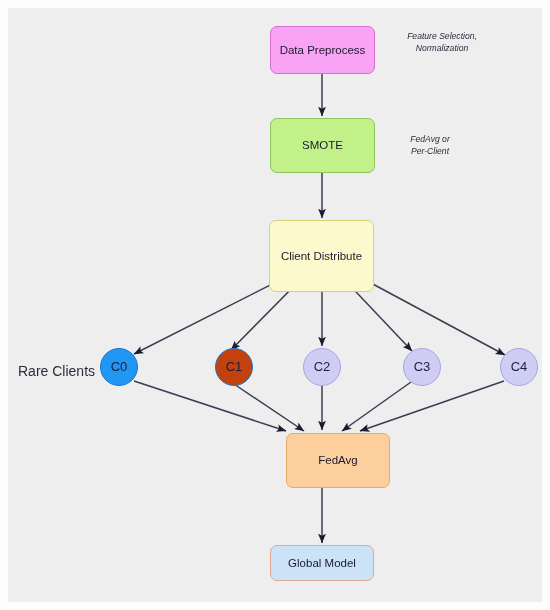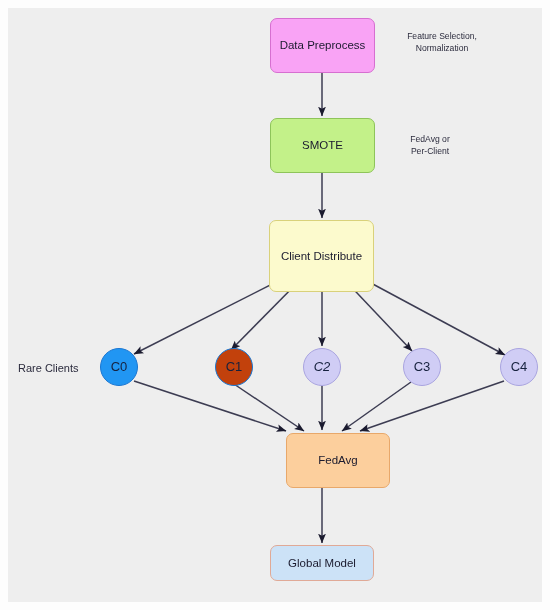--- a/index.html
+++ b/index.html
@@ -54,25 +54,26 @@
     font-size: 13px;
     justify-content: center;
   }
   .annot {
     position: absolute;
     color: #2b2b3d;
     font-size: 8.6px;
     line-height: 1.45;
     text-align: center;
     white-space: pre-line;
+    font-style: italic;
   }
   .side-label {
     position: absolute;
     color: #2b2b3d;
-    font-size: 11px;
+    font-size: 14px;
     line-height: 1.45;
     text-align: left;
     white-space: nowrap;
   }
 </style>
 </head>
 <body>
 
 <div id="page">
   <div id="canvas"></div>
@@ -94,21 +95,21 @@
         <line x1="134" y1="381" x2="286" y2="431" stroke="#3c3c52" stroke-width="1.5" marker-end="url(#arrowhead)"></line>
         <line x1="231" y1="382" x2="304" y2="431" stroke="#3c3c52" stroke-width="1.5" marker-end="url(#arrowhead)"></line>
         <line x1="322" y1="386" x2="322" y2="430" stroke="#3c3c52" stroke-width="1.5" marker-end="url(#arrowhead)"></line>
         <line x1="411" y1="382" x2="342" y2="431" stroke="#3c3c52" stroke-width="1.5" marker-end="url(#arrowhead)"></line>
         <line x1="504" y1="381" x2="360" y2="431" stroke="#3c3c52" stroke-width="1.5" marker-end="url(#arrowhead)"></line>
         <line x1="322" y1="488" x2="322" y2="543" stroke="#3c3c52" stroke-width="1.5" marker-end="url(#arrowhead)"></line>
       </g>
   </svg>
 
   <div id="node-layer">
-      <div class="node box" style="left: 270px; top: 18px; width: 105px; height: 55px; background: rgb(249, 163, 245); border-color: rgb(214, 111, 208);">
+      <div class="node box" style="left: 270px; top: 26px; width: 105px; height: 48px; background: rgb(249, 163, 245); border-color: rgb(214, 111, 208);">
         <span>Data Preprocess</span>
       </div>
       <div class="node box" style="left: 270px; top: 118px; width: 105px; height: 55px; background: rgb(195, 241, 137); border-color: rgb(142, 196, 90);">
         <span>SMOTE</span>
       </div>
       <div class="node box" style="left: 269px; top: 220px; width: 105px; height: 72px; background: rgb(252, 250, 205); border-color: rgb(217, 209, 122);">
         <span>Client Distribute</span>
       </div>
       <div class="node box" style="left: 286px; top: 433px; width: 104px; height: 55px; background: rgb(252, 207, 157); border-color: rgb(232, 168, 106);">
         <span>FedAvg</span>
@@ -117,21 +118,21 @@
         <span>Global Model</span>
       </div>
     </div>
   <div id="client-layer">
       <div class="node circle" style="left: 100px; top: 348px; width: 38px; height: 38px; background: rgb(33, 150, 243); border-color: rgb(25, 118, 210); color: rgb(22, 33, 62);">
         <span>C0</span>
       </div>
       <div class="node circle" style="left: 215px; top: 348px; width: 38px; height: 38px; background: #c2410c; border-color: rgb(25, 118, 210); color: rgb(22, 33, 62);">
         <span>C1</span>
       </div>
-      <div class="node circle" style="left: 303px; top: 348px; width: 38px; height: 38px; background: rgb(208, 205, 245); border-color: rgb(169, 164, 224); color: rgb(22, 33, 62); font-style: italic;">
+      <div class="node circle" style="left: 303px; top: 348px; width: 38px; height: 38px; background: rgb(208, 205, 245); border-color: rgb(169, 164, 224); color: rgb(22, 33, 62);">
         <span>C2</span>
       </div>
       <div class="node circle" style="left: 403px; top: 348px; width: 38px; height: 38px; background: rgb(208, 205, 245); border-color: rgb(169, 164, 224); color: rgb(22, 33, 62);">
         <span>C3</span>
       </div>
       <div class="node circle" style="left: 500px; top: 348px; width: 38px; height: 38px; background: rgb(208, 205, 245); border-color: rgb(169, 164, 224); color: rgb(22, 33, 62);">
         <span>C4</span>
       </div>
     </div>
   <div id="annot-layer">

